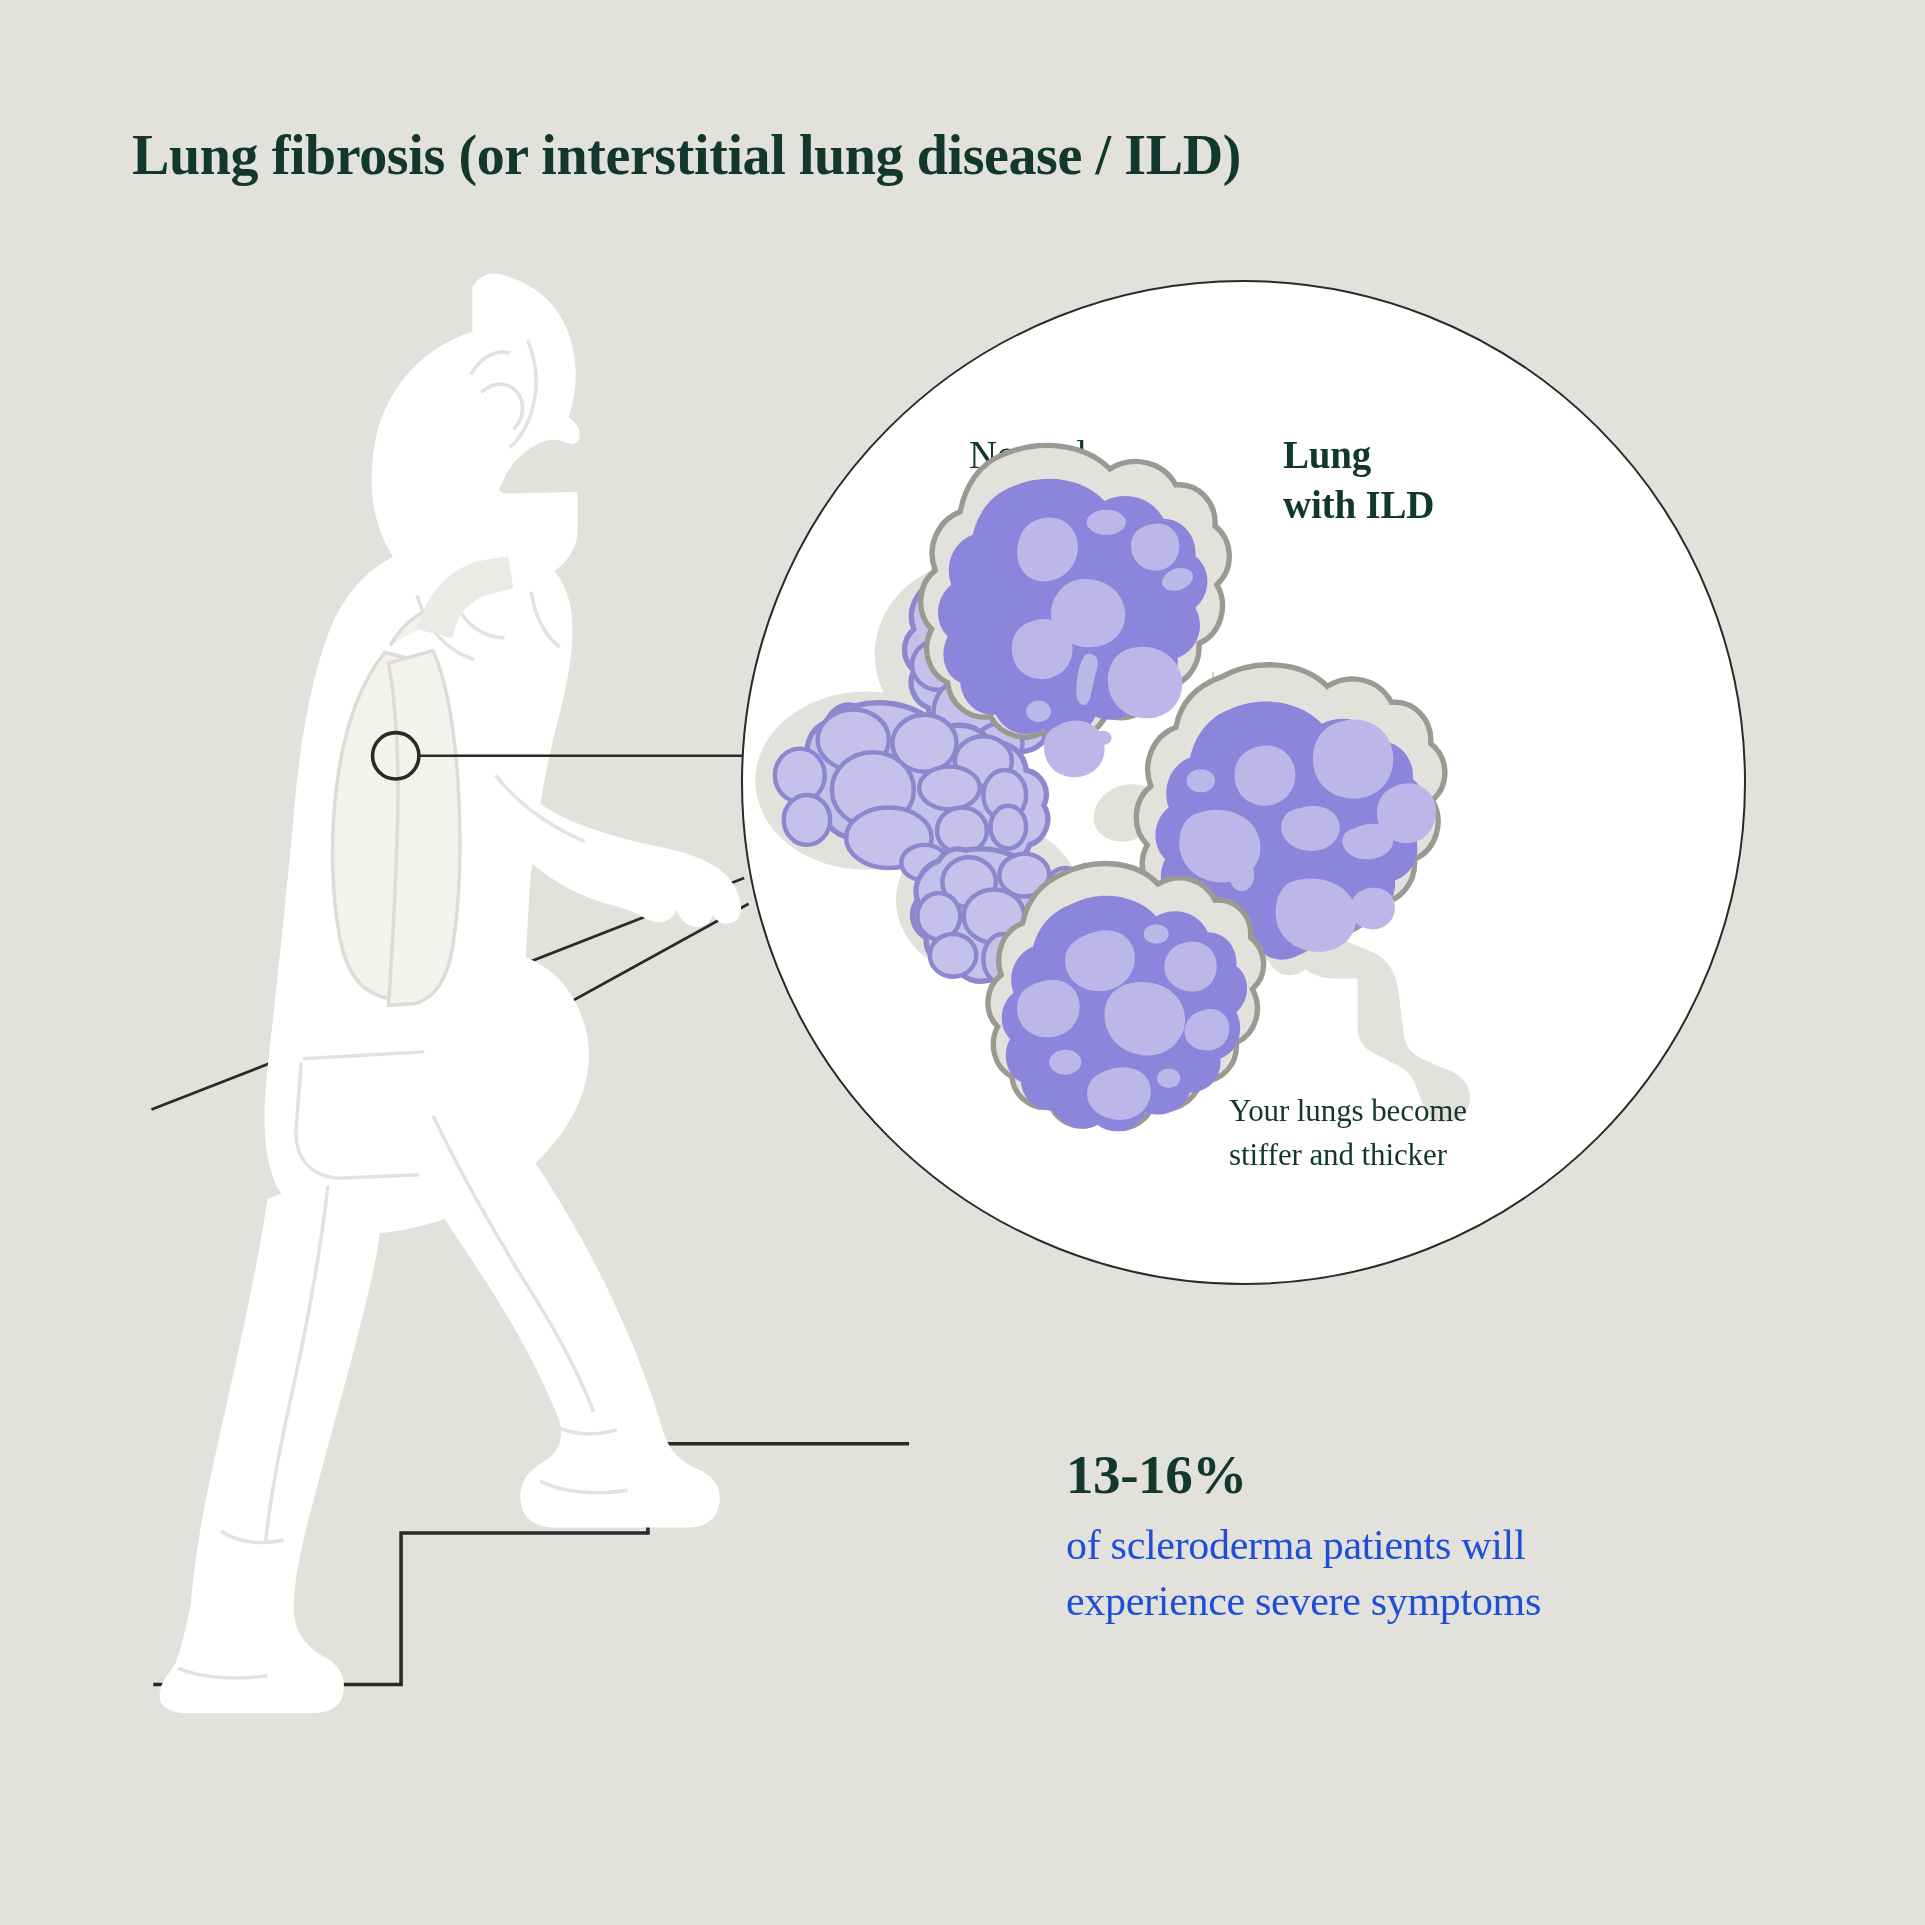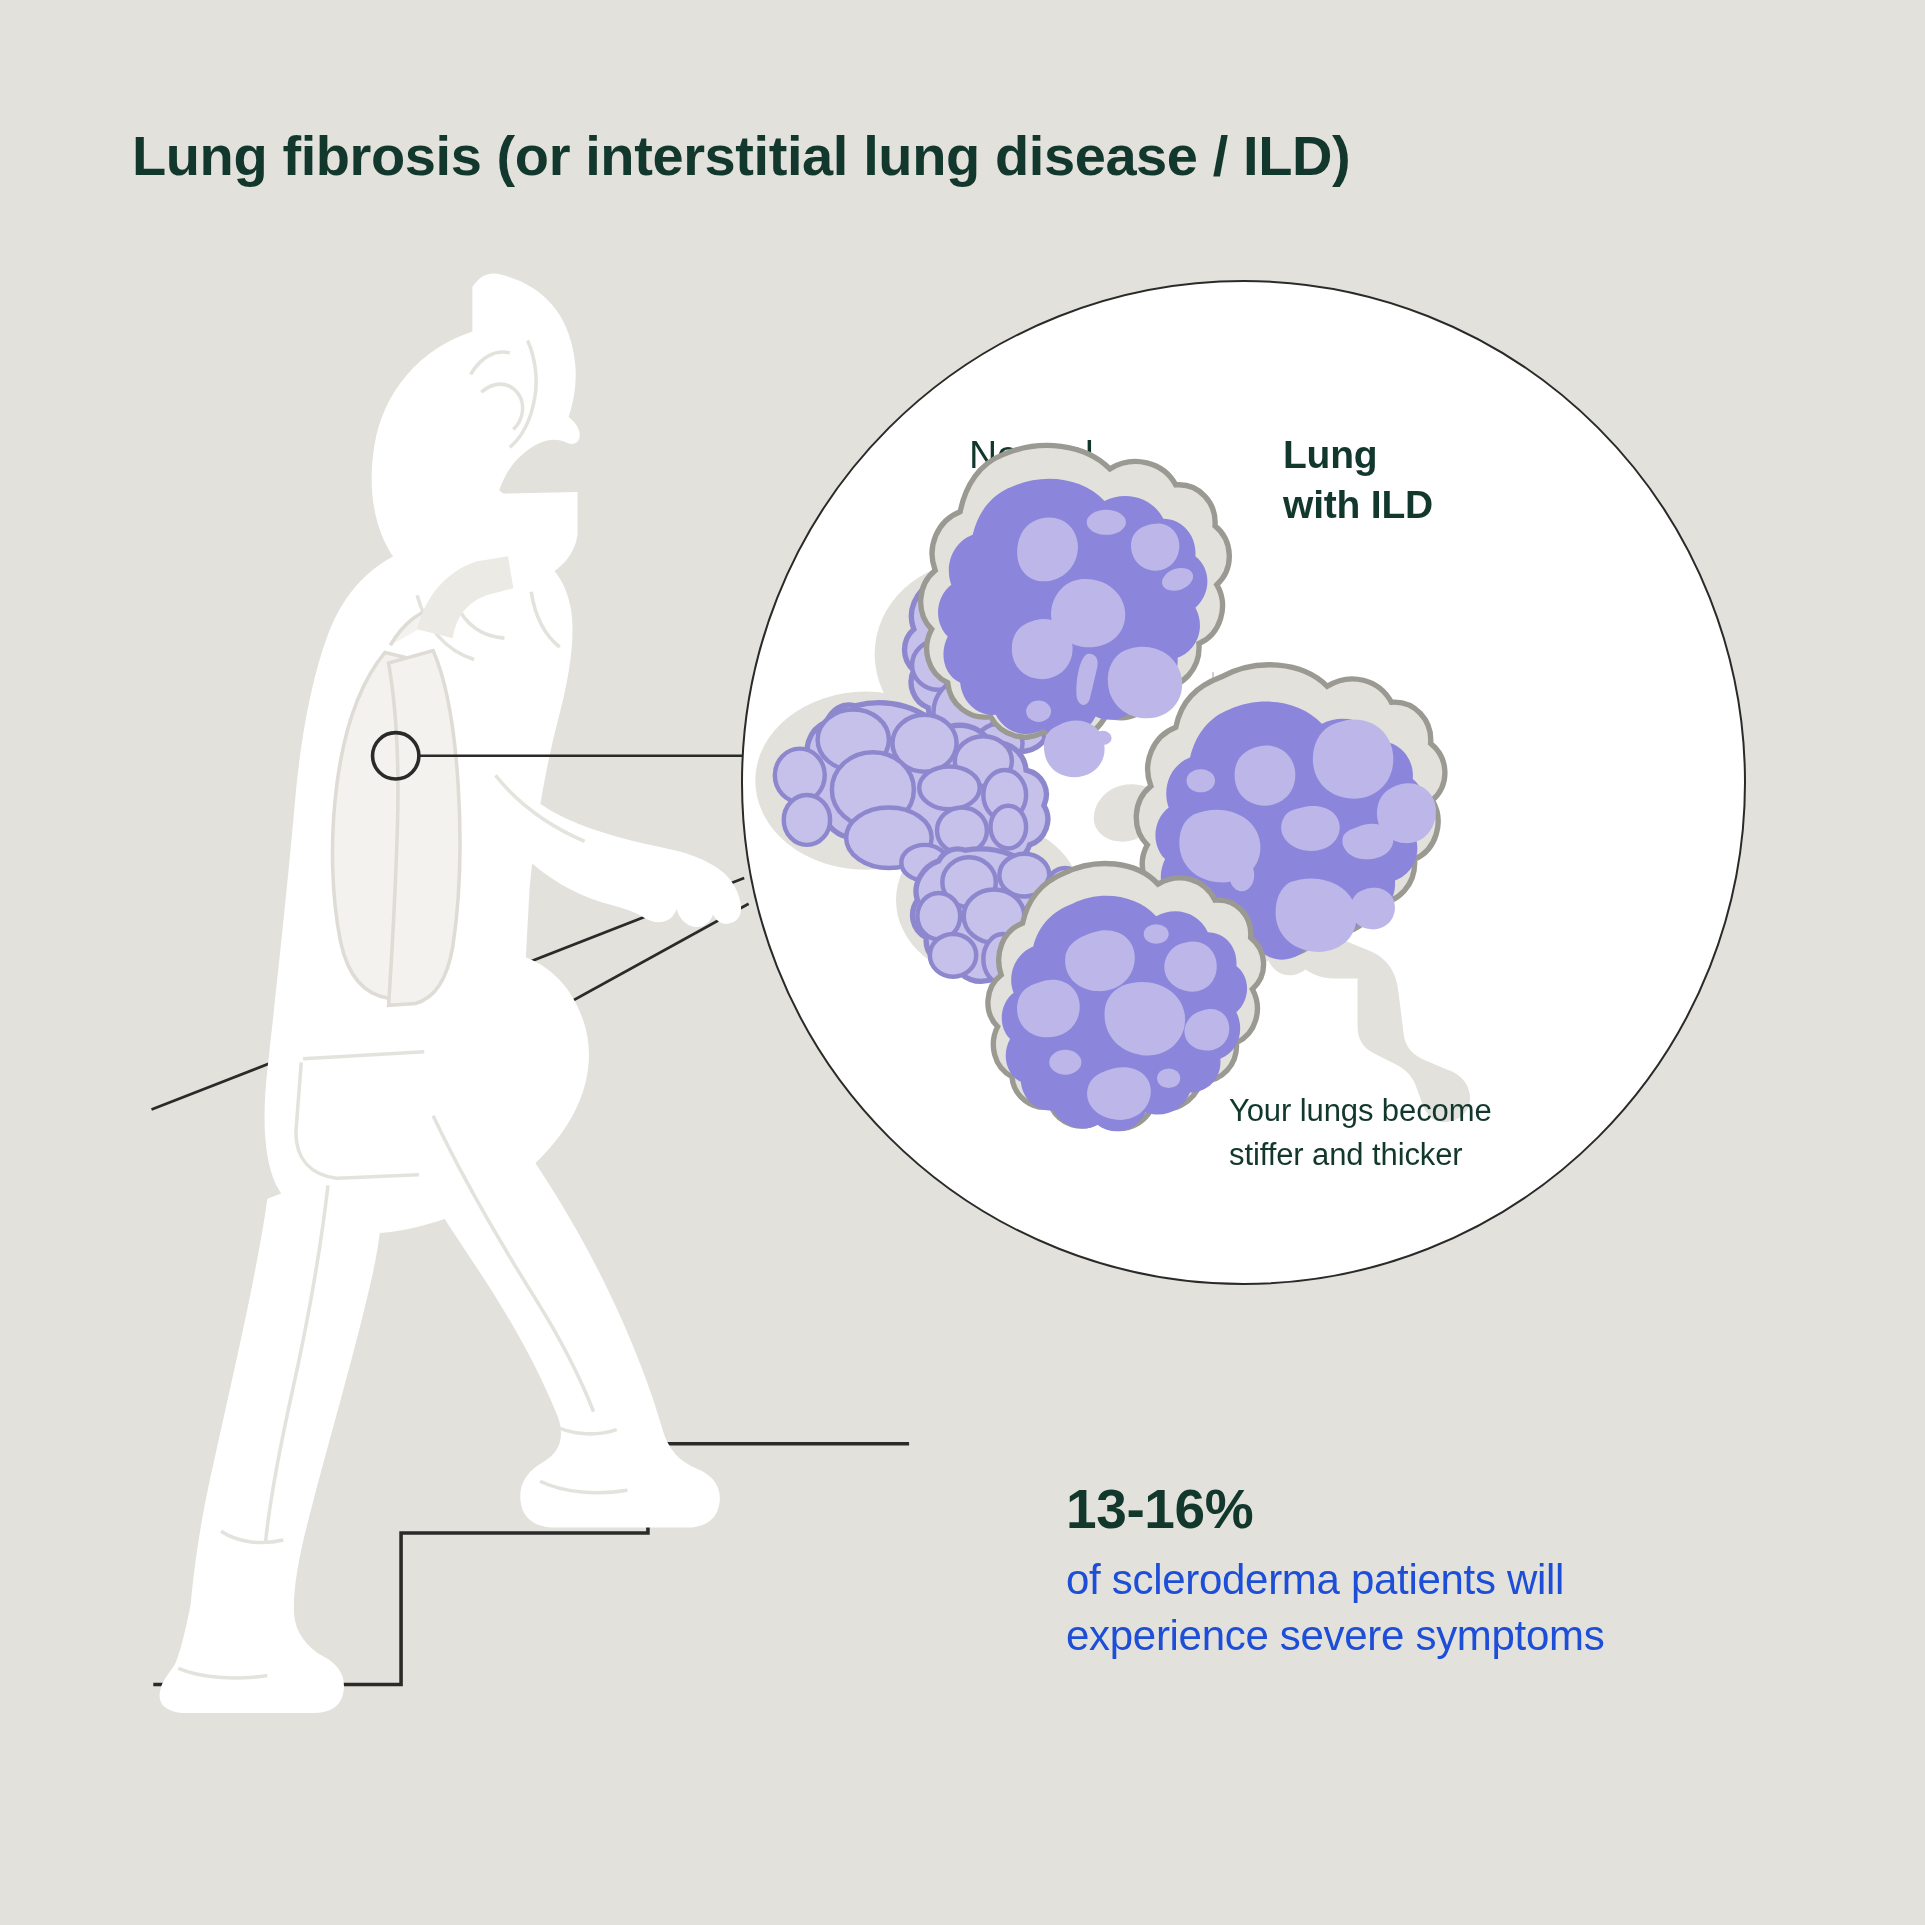--- a/index.html
+++ b/index.html
@@ -12,20 +12,21 @@
     background: #e3e1dc;
     font-family: "Liberation Sans", sans-serif;
     overflow: hidden;
     position: relative;
   }
   #root {
     position: absolute;
     left: 0; top: 0;
     width: 1926px;
     height: 1852px;
+    font-family: Liberation Serif, serif;
   }
   .layer {
     position: absolute;
     left: 0; top: 0;
     width: 1926px;
     height: 1926px;
   }
 
   
   #page-title {
@@ -104,21 +105,21 @@
     top: 1419px;
     width: 829px;
   }
   #affects-text {
     font-size: 42px;
     color: #12372c;
     line-height: 1.33;
     letter-spacing: -0.3px;
   }
   #percent-value {
-    margin-top: 60px;
+    margin-top: 26px;
     font-size: 55px;
     font-weight: bold;
     color: #12372c;
     letter-spacing: -0.4px;
     line-height: 1.1;
   }
   #percent-desc {
     margin-top: 12.5px;
     font-size: 42px;
     color: #1d4ed8;

